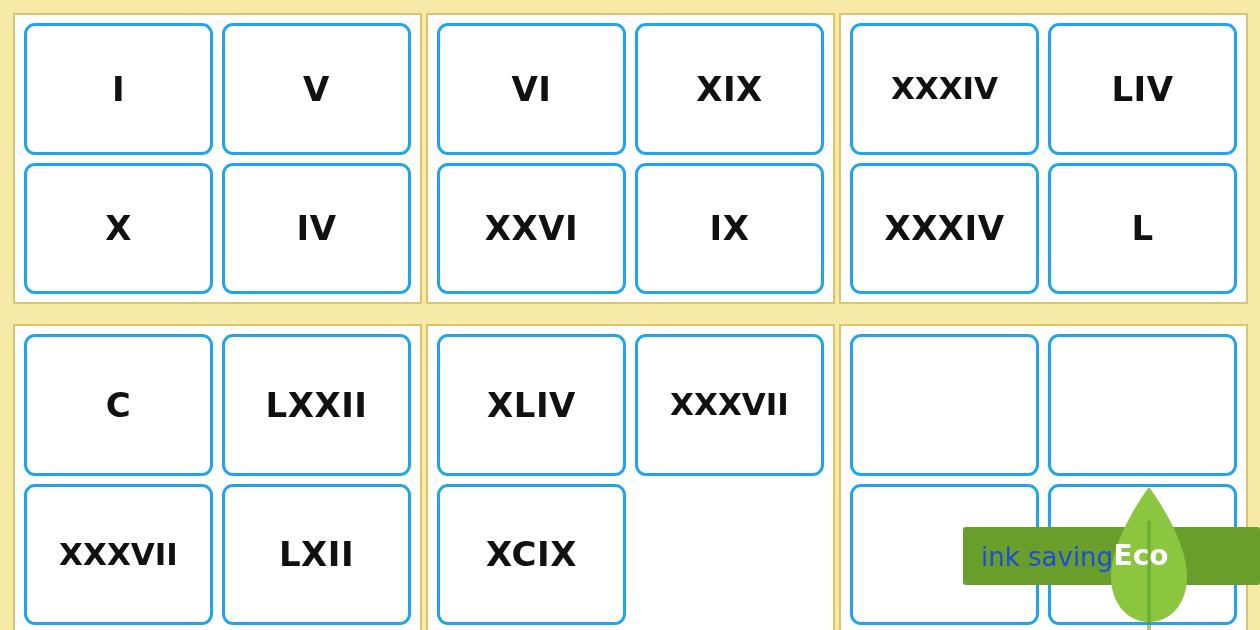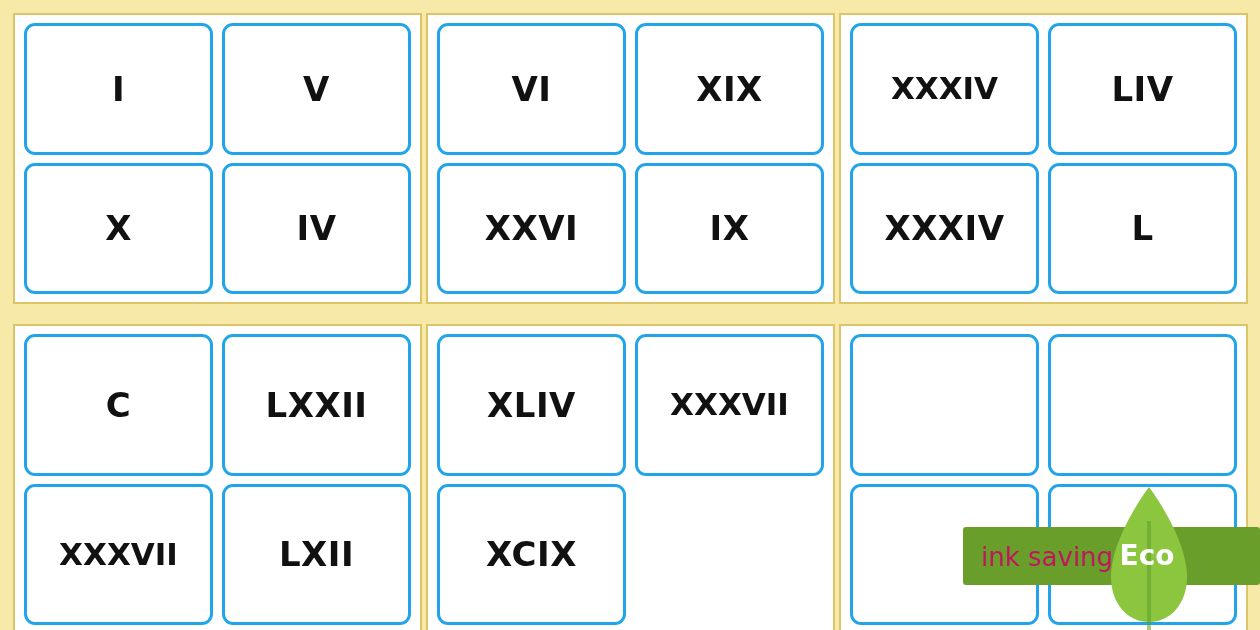--- a/index.html
+++ b/index.html
@@ -92,34 +92,34 @@
     height: 58px;
     background: #6a9e2b;
     border-radius: 3px;
   }
   #eco-ink-text {
     position: absolute;
     left: 18px;
     top: 15px;
     font-family: "DejaVu Sans", sans-serif;
     font-size: 26px;
-    color: #be185d;
+    color: #1d4ed8;
     font-weight: normal;
     white-space: nowrap;
   }
   #eco-leaf {
     position: absolute;
     left: 140px;
     top: -42px;
     width: 92px;
     height: 148px;
   }
   #eco-leaf-text {
     position: absolute;
-    left: 154px;
+    left: 148px;
     top: 12px;
     width: 60px;
     text-align: center;
     font-family: "DejaVu Sans", sans-serif;
     font-size: 28px;
     font-weight: bold;
     color: #ffffff;
     white-space: nowrap;
   }
 </style>

